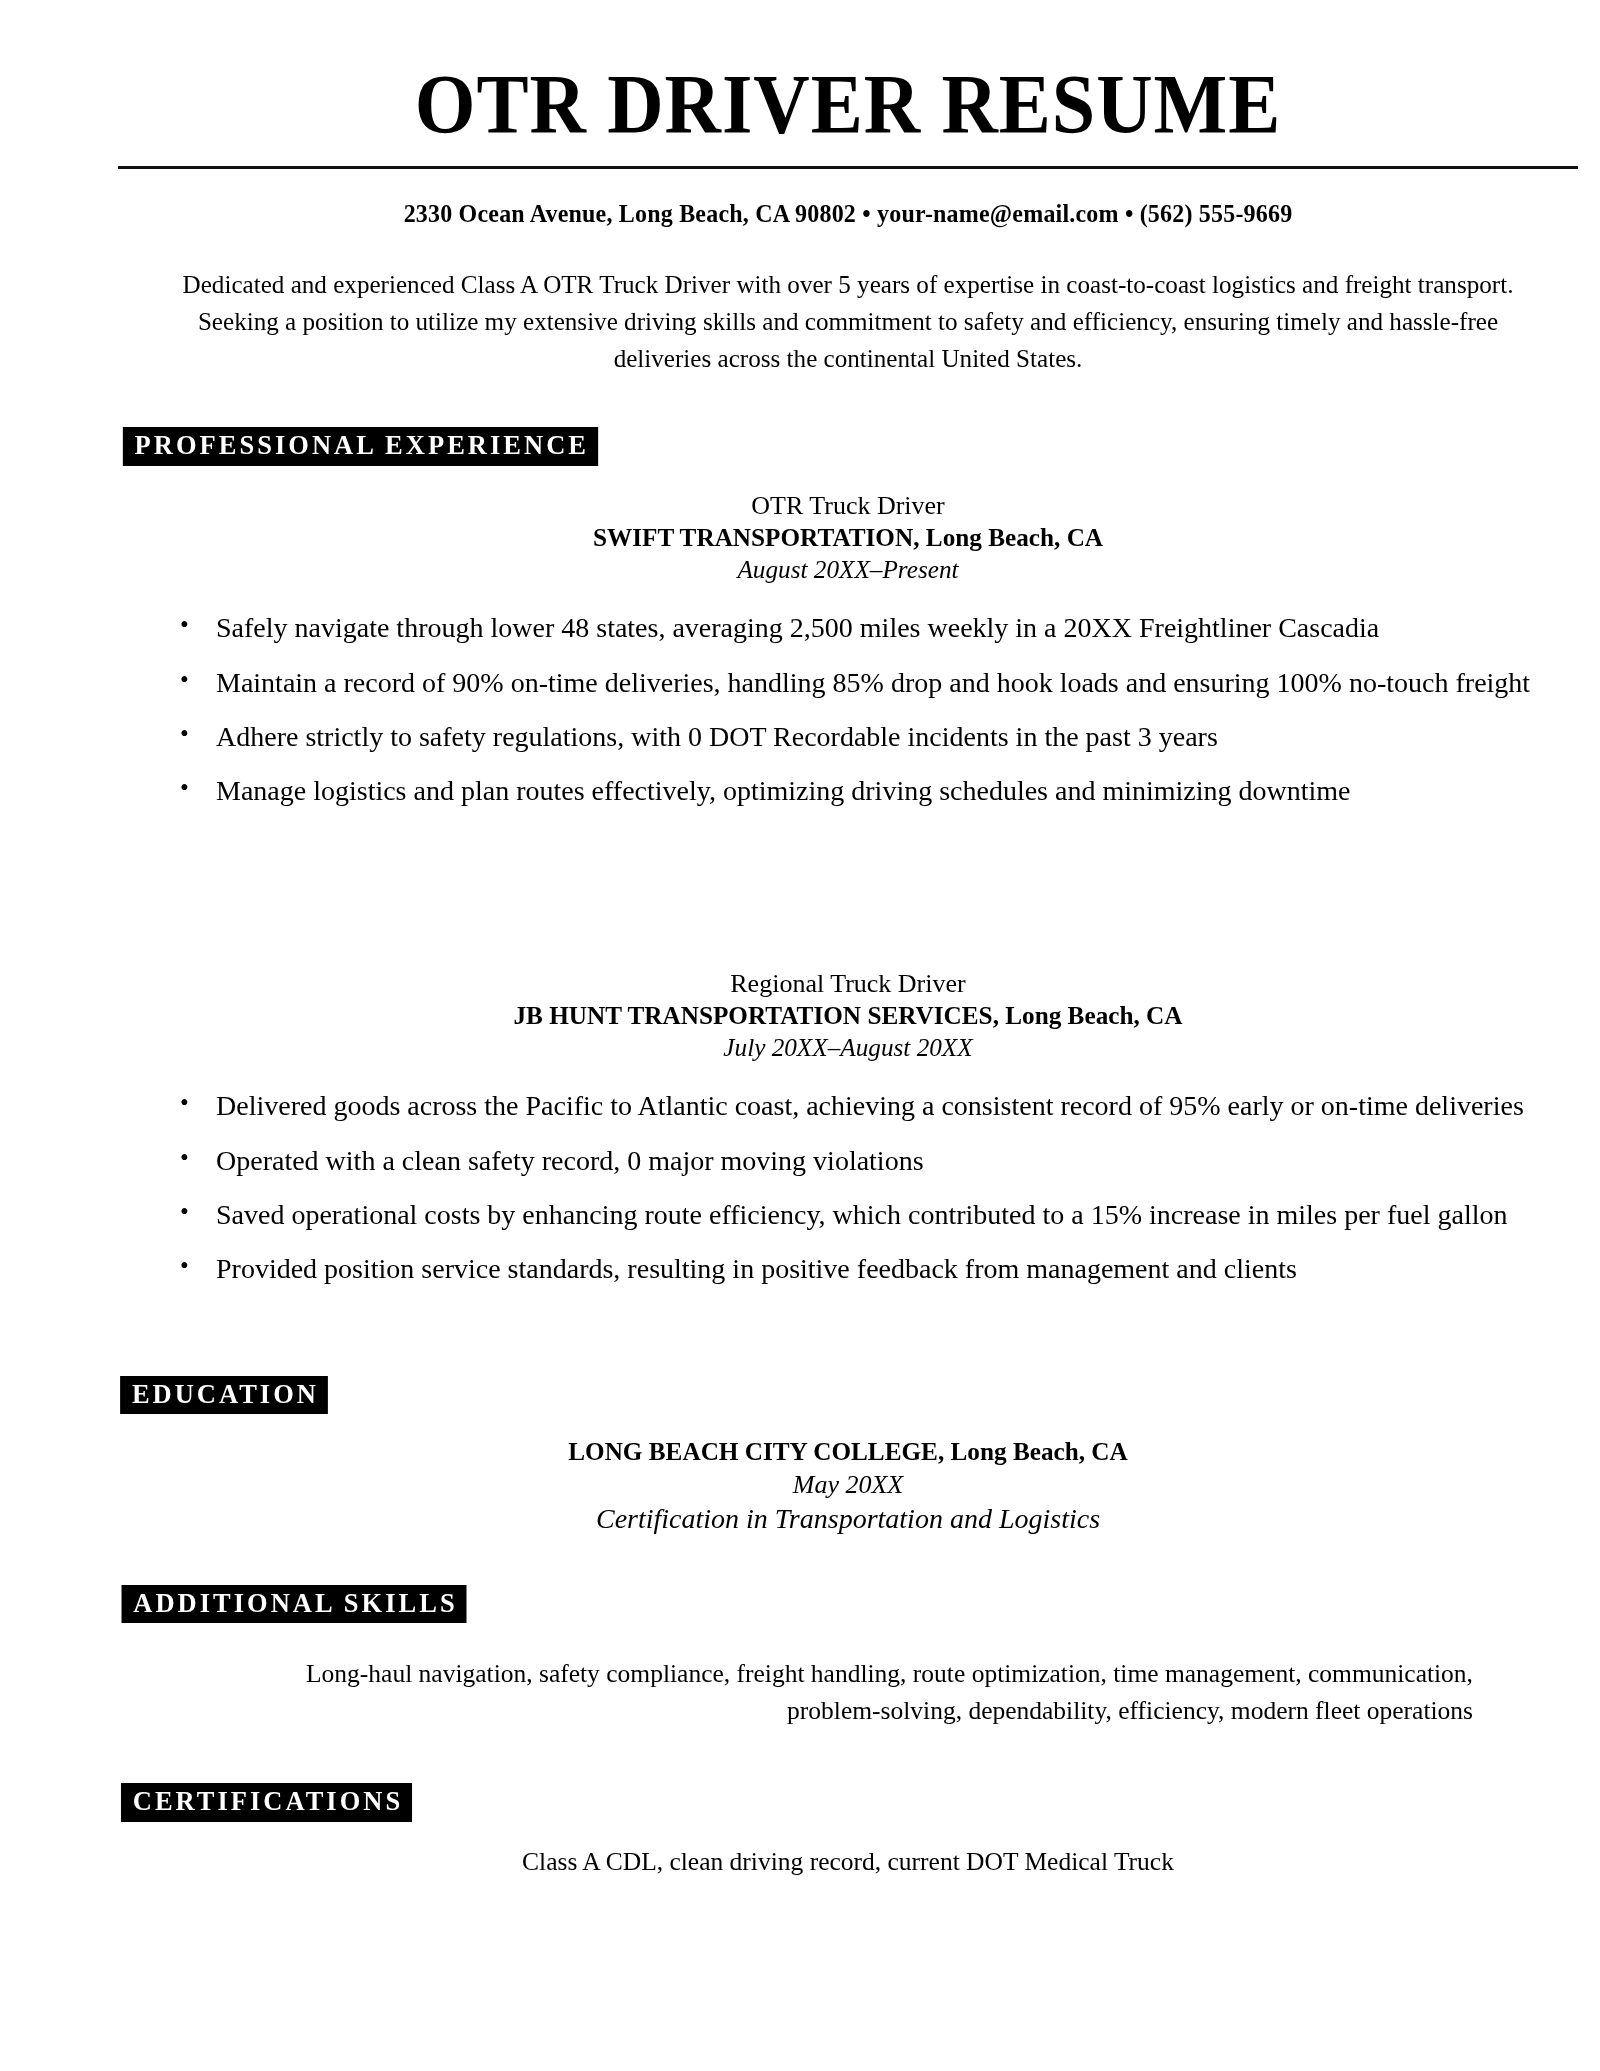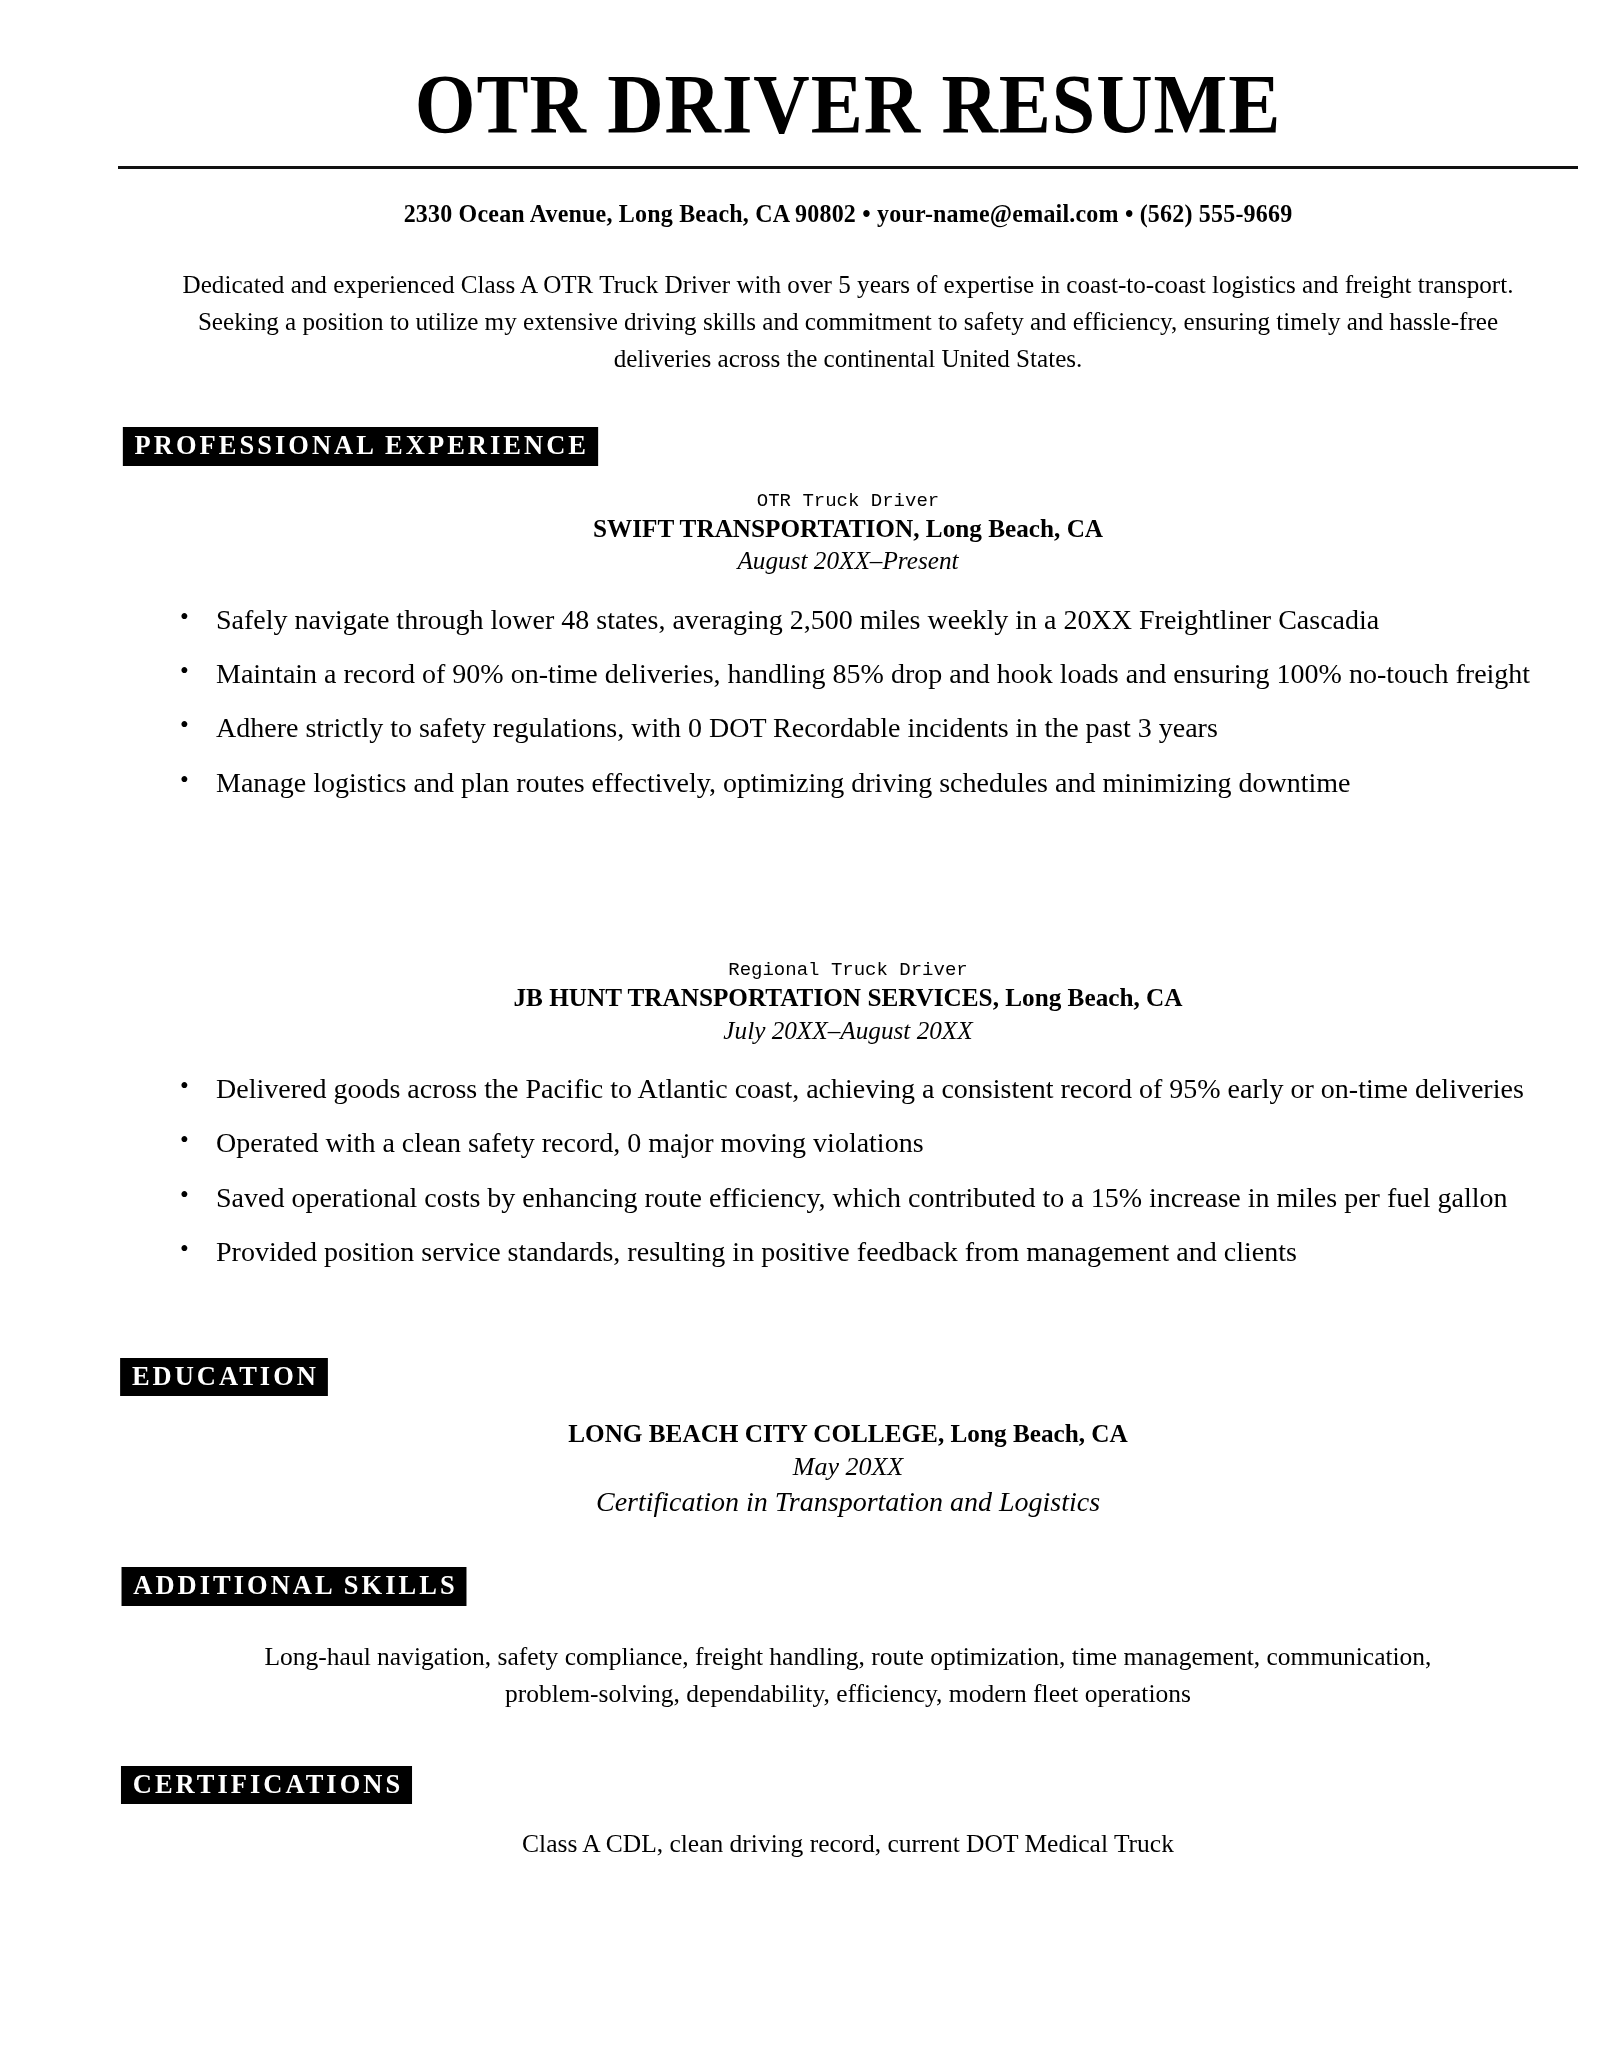--- a/index.html
+++ b/index.html
@@ -83,23 +83,22 @@
   .sec-education  { margin-top: 86px; }
   .sec-skills     { margin-top: 48px; }
   .sec-certs      { margin-top: 54px; }
 
   
   .job-block {
     text-align: center;
     margin-top: 24px;
   }
   .job-title {
-    font-size: 19px;
+    font-size: 26px;
     line-height: 1.24;
-    font-family: Liberation Mono, monospace;
   }
   .job-company {
     font-size: 26px;
     font-weight: bold;
     line-height: 1.24;
     transform: scaleX(0.97);
   }
   .job-dates {
     font-size: 26px;
     font-style: italic;
@@ -149,21 +148,21 @@
     line-height: 1.26;
   }
   .edu-cert {
     font-size: 28px;
     line-height: 1.26;
     font-style: italic;
   }
 
   
   .center-para {
-    text-align: center;
+    text-align: right;
     font-size: 25.5px;
     line-height: 1.46;
     margin: 32px auto 0 auto;
     max-width: 1250px;
   }
   .certs-para {
     text-align: center;
     font-size: 25.5px;
     line-height: 1.4;
     margin: 22px auto 0 auto;

